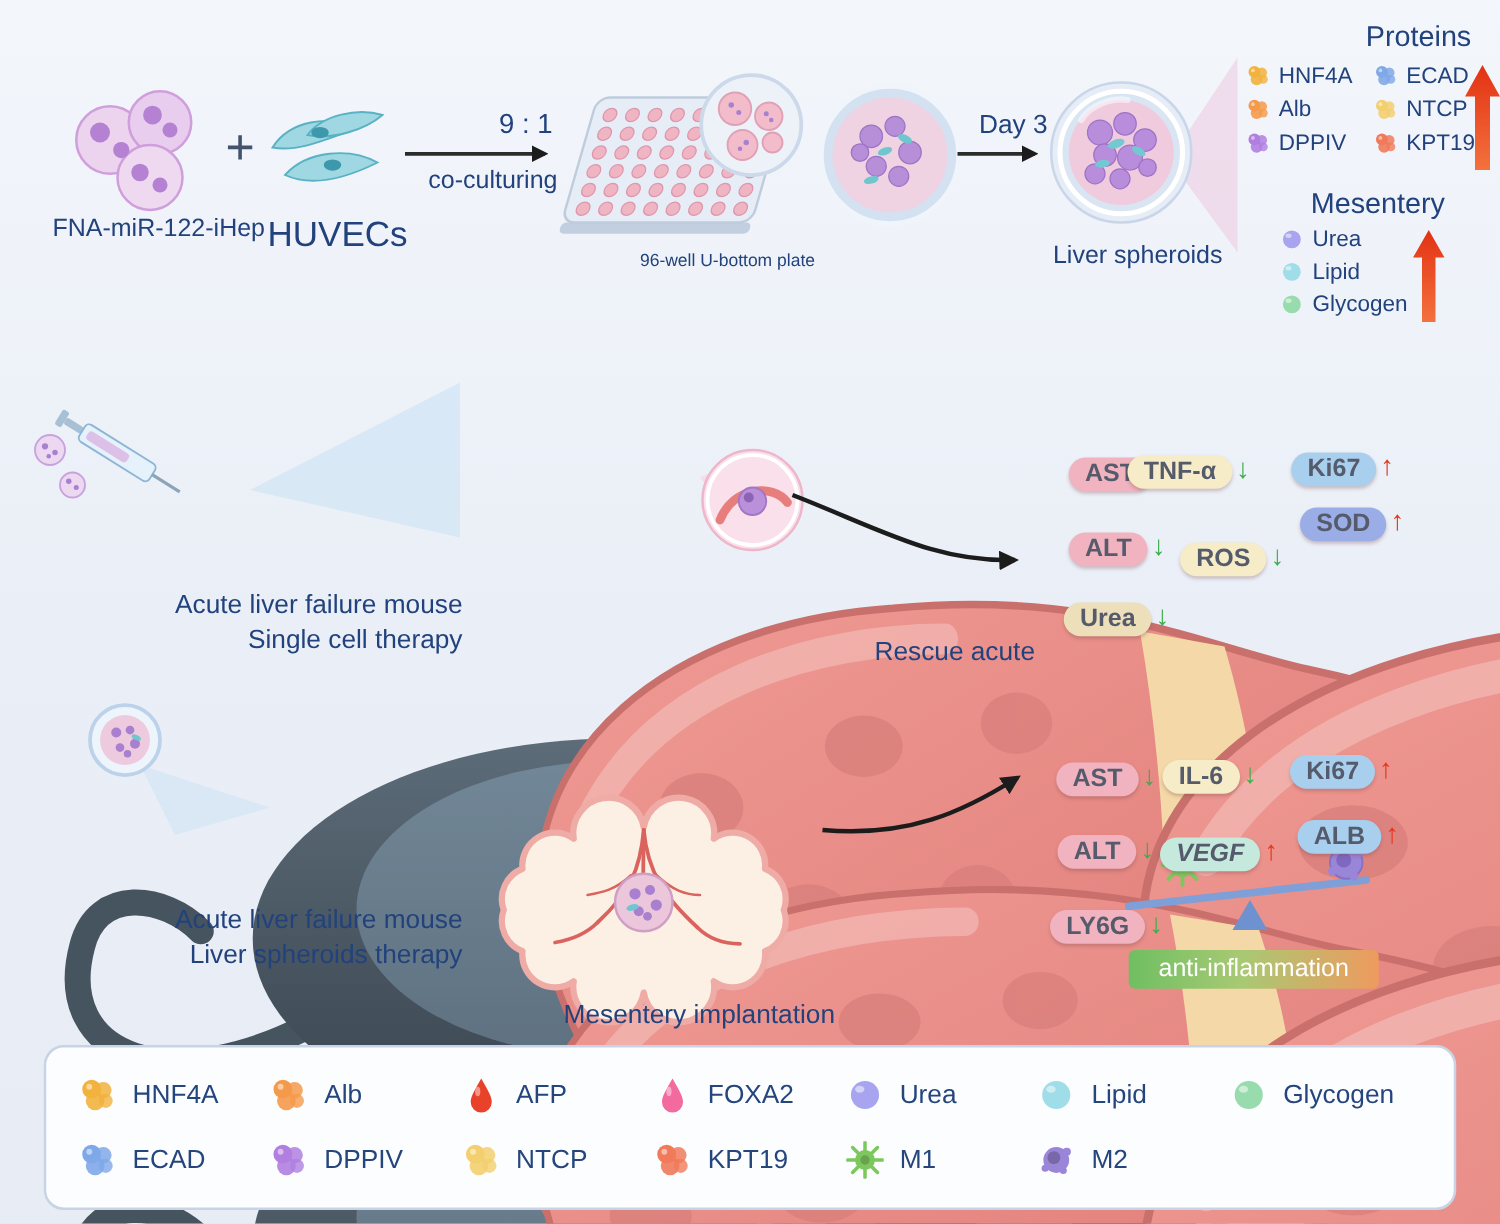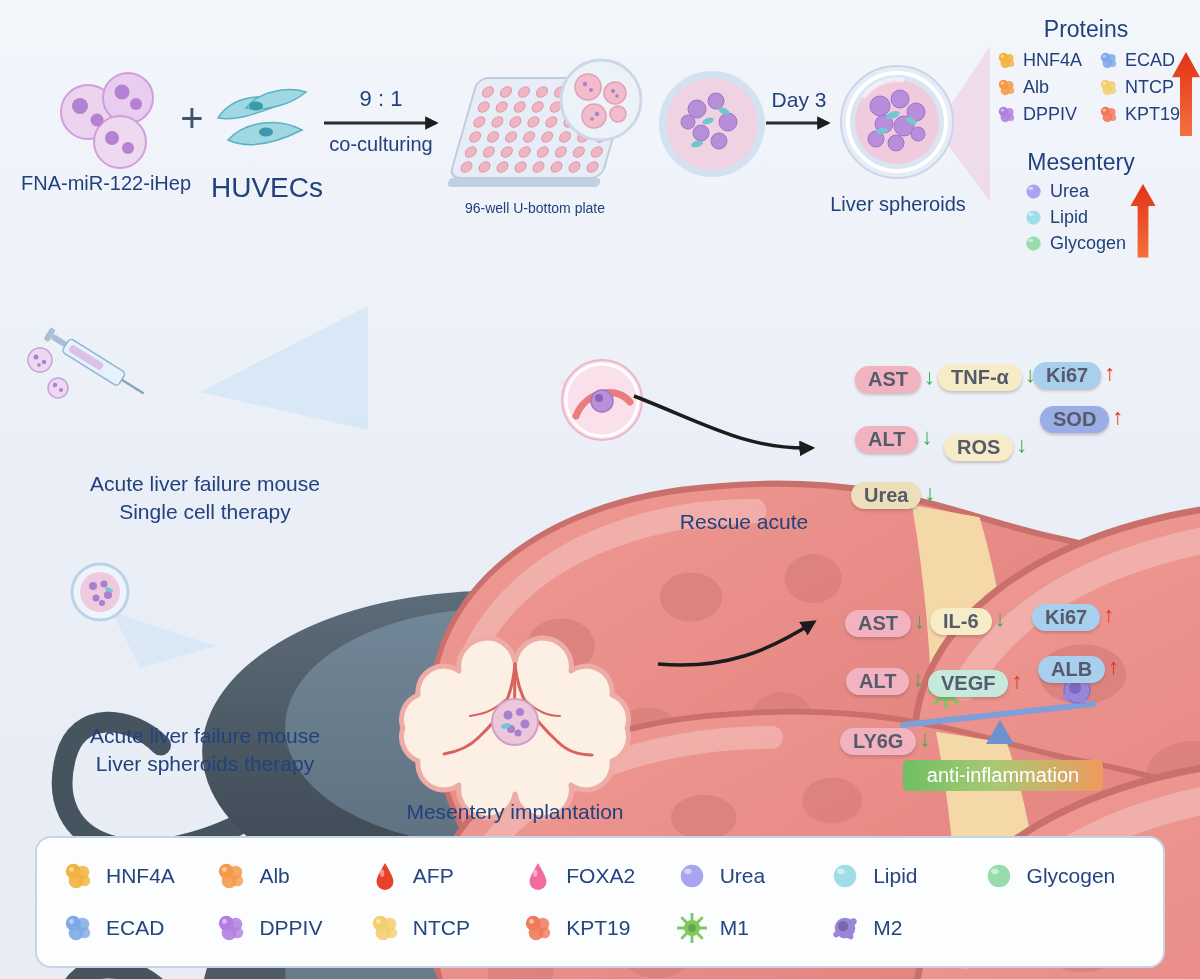--- a/index.html
+++ b/index.html
@@ -2,21 +2,21 @@
 <html><head>
 <meta charset="utf-8">
 <style>
   * { margin:0; padding:0; box-sizing:border-box; }
   html,body { background:#dde3ee; }
   body { font-family:"Liberation Sans","DejaVu Sans",sans-serif; }
   .canvas { position:relative; width:1200px; height:979px; overflow:hidden;
             background:linear-gradient(180deg,#f3f6fb 0%, #eaeff7 50%, #e7ecf5 100%); }
   .abs { position:absolute; }
   .scene { left:0; top:0; }
-  .caption { position:absolute; color:#21427c; text-align:center; }
+  .caption { position:absolute; color:#21427c; text-align:right; }
   .plus { position:absolute; color:#44536d; text-align:center; }
 
   .c-iheps  { left:0px;    top:172px; width:212px; font-size:20px; }
   .c-plus   { left:170px;  top:96px;  width:44px;  font-size:40px; }
   .c-huvecs { left:208px;  top:172px; width:118px; font-size:28px; }
   .c-ratio  { left:320px;  top:86px;  width:122px; font-size:22px; }
   .c-cocult { left:316px;  top:133px; width:130px; font-size:20px; }
   .c-plate  { left:418px;  top:200px; width:234px; font-size:14px; }
   .c-day    { left:760px;  top:88px;  width:78px;  font-size:21px; }
   .c-sph    { left:818px;  top:193px; width:160px; font-size:20px; }
@@ -34,25 +34,25 @@
   .pr-col.met { left:1024px; top:181px; gap:5px; }
   .pr-item { display:flex; align-items:center; gap:7px; font-size:18px; color:#21427c; }
   .pr-item svg { width:19px; height:19px; display:block; }
 
   .badge { position:absolute; display:flex; gap:3px;margin-top:40px; }
   .pill { display:inline-block; padding:2px 13px; border-radius:17px; font-size:20px;
           font-weight:bold; color:#555b6b; box-shadow:0 2px 3px rgba(120,70,70,.30); white-space:nowrap; }
   .dir { font-size:22px; font-weight:bold; line-height:1; }
   .dir[data-dir="down"] { color:#3cae4a; }
   .dir[data-dir="up"]   { color:#e03a1c; }
-  .r1m0{left:855px;top:326px;} .r1m1{left:938px;top:324px;} .r1m2{left:1033px;top:322px;}
+  .r1m0{left:855px;top:326px;} .r1m1{left:902px;top:324px;} .r1m2{left:1033px;top:322px;}
   .r1m3{left:855px;top:386px;} .r1m4{left:944px;top:394px;} .r1m5{left:1040px;top:366px;}
   .r1m6{left:851px;top:442px;}
   .r2m0{left:845px;top:570px;} .r2m1{left:930px;top:568px;} .r2m2{left:1032px;top:564px;}
-  .r2m3{left:846px;top:628px;} .r2m4{left:928px;top:630px;} .r2m5{left:1038px;top:616px;}
+  .r2m3{left:846px;top:628px;} .r2m4{left:928px;top:630px;font-style:italic;} .r2m5{left:1038px;top:616px;}
   .r2m6{left:840px;top:688px;}
 
   .anti { position:absolute; left:903px; top:760px; width:200px; height:31px;
           display:flex; align-items:center; justify-content:center;
           background:linear-gradient(90deg,#6fbf62 0%, #a8c973 45%, #ef9a5e 100%);
           color:#ffffff; font-size:20px; border-radius:5px; }
 
   .legend { position:absolute; left:35px; top:836px; width:1130px; height:132px;
             background:#fcfdff; border:2px solid #c9d3e6; border-radius:16px;
             display:grid; grid-template-columns:repeat(7,1fr); align-content:center;

